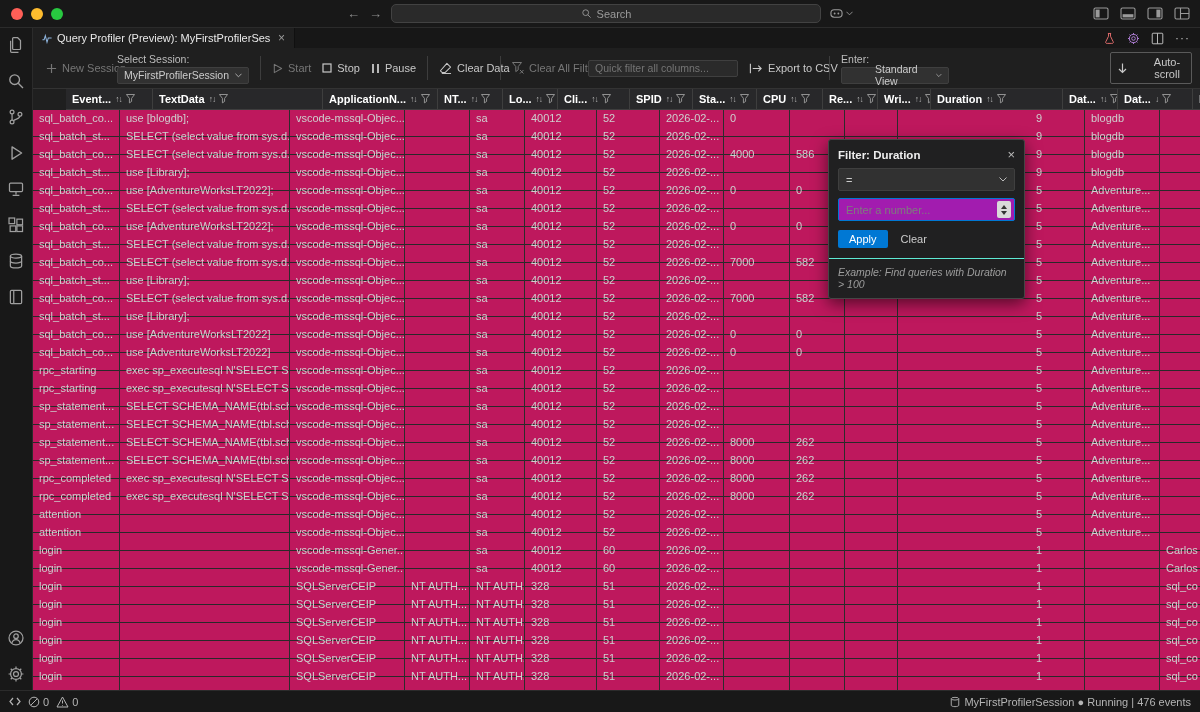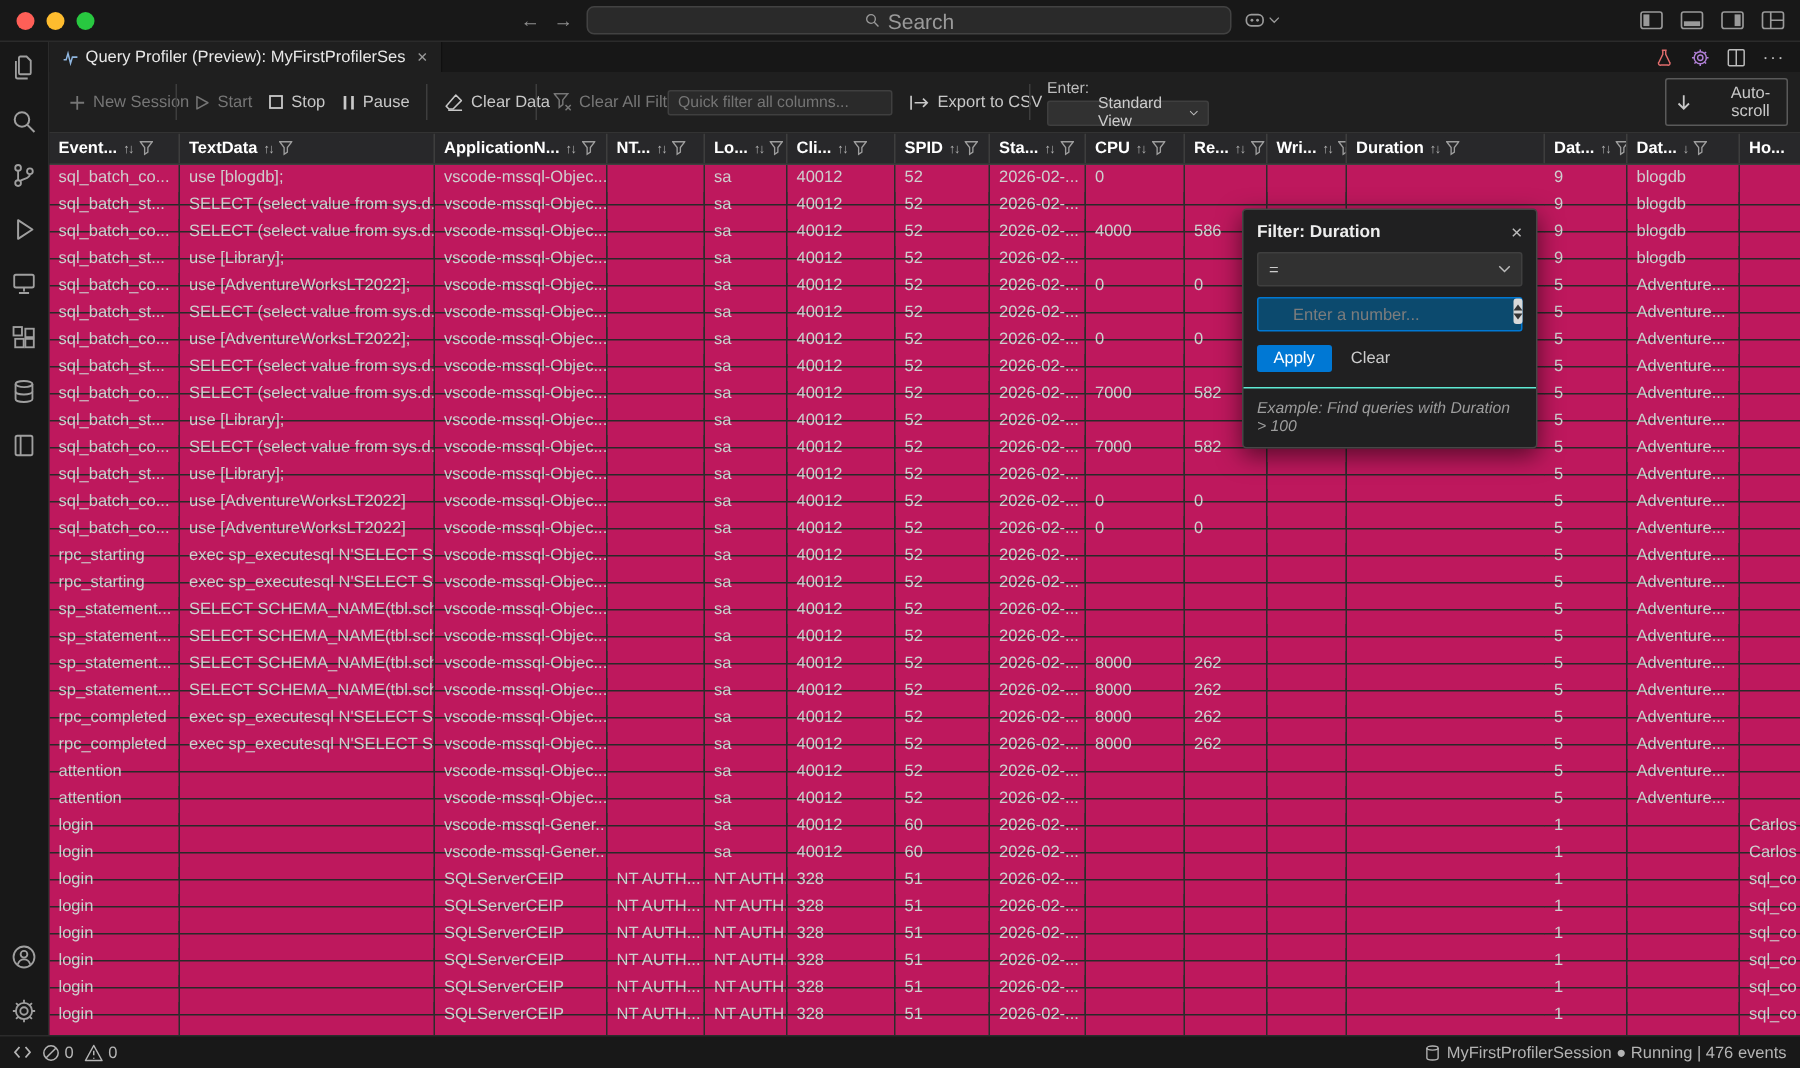--- a/index.html
+++ b/index.html
@@ -10,21 +10,21 @@
   .titlebar { height:28px; background:#181818; border-bottom:1px solid #2b2b2b;
     display:flex; align-items:center; position:relative; }
   .traffic { display:flex; gap:8px; margin-left:11px; }
   .dot { width:12px; height:12px; border-radius:50%; }
   .dot.r{background:#ff5f57}.dot.y{background:#febc2e}.dot.g{background:#28c840}
   .tb-center { position:absolute; left:50%; transform:translateX(-50%);
     display:flex; align-items:center; gap:9px; }
   .navarrow { color:#8f8f8f; font-size:13px; line-height:1; cursor:default; }
   .searchbox { width:430px; height:19px; background:#2a2a2a; border:1px solid #424242;
     border-radius:5px; display:flex; align-items:center; justify-content:center;
-    gap:5px; color:#9a9a9a; font-size:14px; }
+    gap:5px; color:#9a9a9a; font-size:11px; }
   .cc-extra { display:flex; align-items:center; gap:3px; color:#8f8f8f; }
   .tb-right { position:absolute; right:10px; display:flex; gap:11px; align-items:center; }
   .tb-icon { display:flex; align-items:center; }
 
   
   .app { display:flex; height:662px; }
   .activitybar { width:33px; background:#181818; border-right:1px solid #2b2b2b;
     display:flex; flex-direction:column; align-items:center; padding:7px 0 6px; gap:16px; }
   .ab-spacer { flex:1; }
   .ab-icon { display:flex; align-items:center; justify-content:center; width:24px; height:20px; }
@@ -59,21 +59,21 @@
     border-radius:2px; color:#cccccc; font-size:10.5px; padding:0 6px;
     font-family:Liberation Sans, sans-serif; }
   .quickfilter::placeholder { color:#757575; }
   .toolbar-sp { flex:1; }
   .autoscroll { border:1px solid #5a5a5a; border-radius:2px; padding:3px 7px;
     display:flex; align-items:center; gap:23px; color:#c8c8c8; }
 
   
   .content { --cols: 87px 170px 115px 65px 55px 72px 63px 64px 66px 55px 53px 132px 55px 75px 60px; }
   .thead { height:21px; background:#28282a; border-bottom:1px solid #3e3e3e;
-    display:grid; grid-template-columns:var(--cols); overflow:hidden; }
+    display:grid; grid-template-columns:var(--cols); overflow:hidden;margin-left:33px; }
   .hcell { display:flex; align-items:center; gap:4px; padding:0 6px;
     border-right:1px solid #3e3e3e; color:#ffffff; font-size:11px; font-weight:bold;
     white-space:nowrap; overflow:hidden; }
   .sorticon { font-size:8.5px; letter-spacing:-1px; color:#b3b3b3; font-weight:normal; }
   .filtericon { display:flex; align-items:center; }
   .tbody { height:580px; overflow:hidden; background:#be185d; }
   .trow { display:grid; grid-template-columns:var(--cols); height:18px; }
   .tcell { border-right:1px solid #2c2c2c; border-bottom:1px solid #292929;
     padding:0 6px; font-size:11px; line-height:17px; white-space:nowrap; overflow:hidden;
     color:#cfcfcf; }
@@ -83,23 +83,23 @@
   .popup { position:absolute; left:795px; top:111px; width:197px; background:#202021;
     border:1px solid #464646; border-radius:3px; z-index:40;
     box-shadow:0 5px 16px rgba(0,0,0,.55); font-size:11px; }
   .popup-header { display:flex; align-items:center; justify-content:space-between;
     padding:8px 9px 7px; }
   .popup-title { font-weight:bold; color:#eeeeee; font-size:11.5px; }
   .popup-close { color:#bbbbbb; font-size:13px; line-height:1; }
   .popup-select { margin:0 9px 7px; height:23px; background:#313131; border:1px solid #3f3f3f;
     border-radius:2px; display:flex; align-items:center; justify-content:space-between;
     padding:0 7px; color:#cccccc; }
-  .popup-inputwrap { margin:0 9px 9px; height:23px; background:#0c4a6e;
-    border:1px solid #0078d4; border-radius:2px; display:flex; 
-    padding:0 3px 0 18px; }
+  .popup-inputwrap { margin:0 9px 9px; height:23px; background:#a21caf;
+    border:1px solid #0078d4; border-radius:2px; display:flex; align-items:center;
+    padding:0 3px 0 2px; }
   .popup-input { flex:1; background:transparent; border:none; outline:none; color:#cccccc;
     font-size:11px; padding:0 5px; font-family:"Liberation Sans", sans-serif; }
   .popup-input::placeholder { color:#7d7d7d; }
   .stepper { width:14px; height:17px; background:#d9d9d9; border-radius:2px;
     display:flex; flex-direction:column; align-items:center; justify-content:center; gap:2px; }
   .step-up { width:0; height:0; border-left:3px solid transparent; border-right:3px solid transparent;
     border-bottom:4px solid #333; }
   .step-dn { width:0; height:0; border-left:3px solid transparent; border-right:3px solid transparent;
     border-top:4px solid #333; }
   .popup-actions { display:flex; align-items:center; gap:9px; padding:0 9px 10px; }
@@ -282,20 +282,29 @@
       </div>
     </div>
 
     <div class="toolbar">
       <div class="tbtn dim">
         <svg width="11" height="11" viewBox="0 0 12 12">
             <path d="M6 1v10M1 6h10" stroke="#767676" stroke-width="1.3"></path>
           </svg>
         <span class="tlabel2" style="width:44px">New Session</span>
       </div>
+      <div class="fieldgroup">
+        <span class="fglabel">Select Session:</span>
+        <div class="selectbox session">
+          <span>MyFirstProfilerSession</span>
+          <svg width="7" height="5" viewBox="0 0 8 5">
+              <path d="M0.5 0.5L4 4l3.5-3.5" fill="none" stroke="#bbb"></path>
+            </svg>
+        </div>
+      </div>
       <div class="sep"></div>
       <div class="tbtn dim">
         <svg width="11" height="11" viewBox="0 0 12 12">
             <path d="M2.5 1.5l8 4.5-8 4.5z" fill="none" stroke="#8a8a8a" stroke-width="1.1" stroke-linejoin="round"></path>
           </svg>
         <span>Start</span>
       </div>
       <div class="tbtn">
         <svg width="10" height="10" viewBox="0 0 10 10">
             <rect x="1" y="1" width="8" height="8" fill="none" stroke="#c8c8c8" stroke-width="1.2"></rect>

